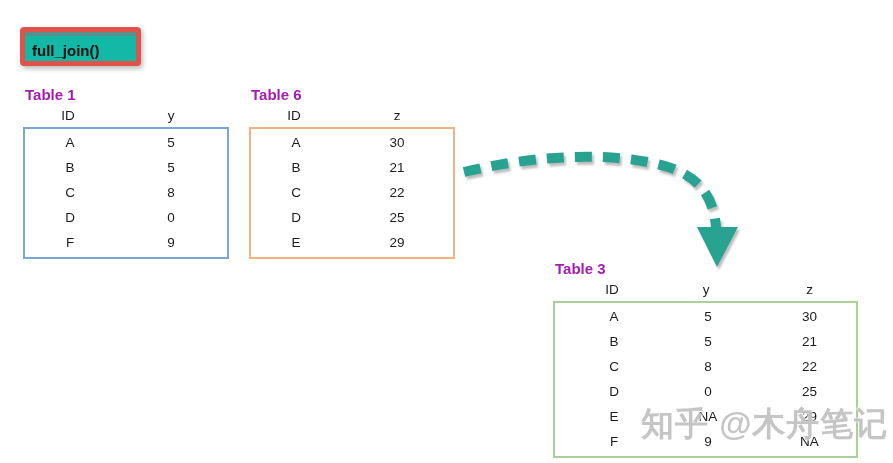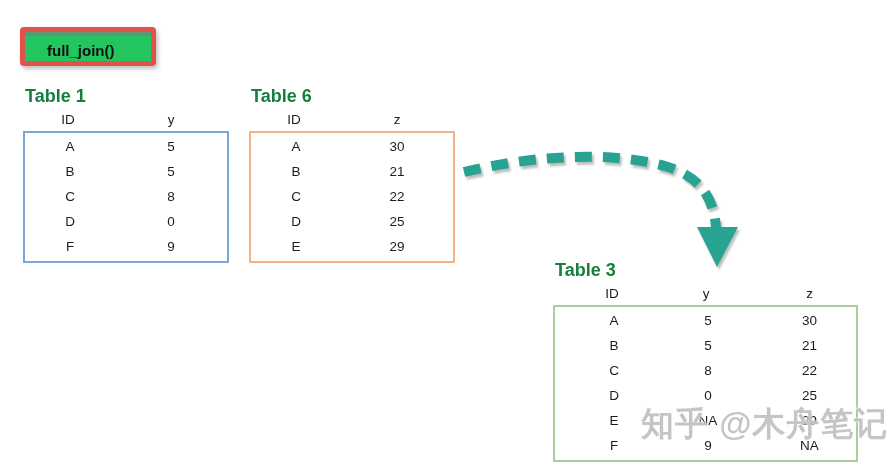--- a/index.html
+++ b/index.html
@@ -4,31 +4,31 @@
 <style>
   html,body{margin:0;padding:0;}
   body{
     width:893px;height:463px;position:relative;background:#ffffff;
     font-family:"Liberation Sans","DejaVu Sans",sans-serif;
     color:#222;overflow:hidden;
   }
   
   .fjbox{
     position:absolute;left:20px;top:27px;width:104px;height:27px;
-    border:5px solid #e0534a;border-radius:4px;background:#22c55e;
+    border:5px solid #e0534a;border-radius:4px;background:#14b8a6;
     box-shadow:inset 0 4px 0 rgba(125,125,125,.65), 2px 3px 4px rgba(120,120,120,.45);
-    display:flex;align-items:flex-end;padding:0 0 2px 22px;
+    display:flex;align-items:flex-end;padding:0 0 2px 7px;
   }
   .fjbox .fjlabel{
     font-size:15px;font-weight:bold;color:#111;letter-spacing:0;
   }
   
   .dtable{position:absolute;}
   .tlabel{
-    font-size:18px;font-weight:bold;color:#15803d;margin:0 0 3px 2px;
+    font-size:15px;font-weight:bold;color:#a21caf;margin:0 0 3px 2px;
   }
   .thead,.trow{display:grid;align-items:center;}
   .t2 .thead,.t2 .trow{grid-template-columns:90px 1fr;}
   .t3 .thead,.t3 .trow{grid-template-columns:118px 70px 1fr;}
   .t3 .thead .cell:nth-child(3),.t3 .trow .cell:nth-child(3){padding-left:20px;}
   .cell{
     text-align:center;font-size:13.5px;font-weight:normal;color:#1c1c1c;
     line-height:25px;height:25px;
   }
   .thead .cell{height:21px;line-height:19px;}

